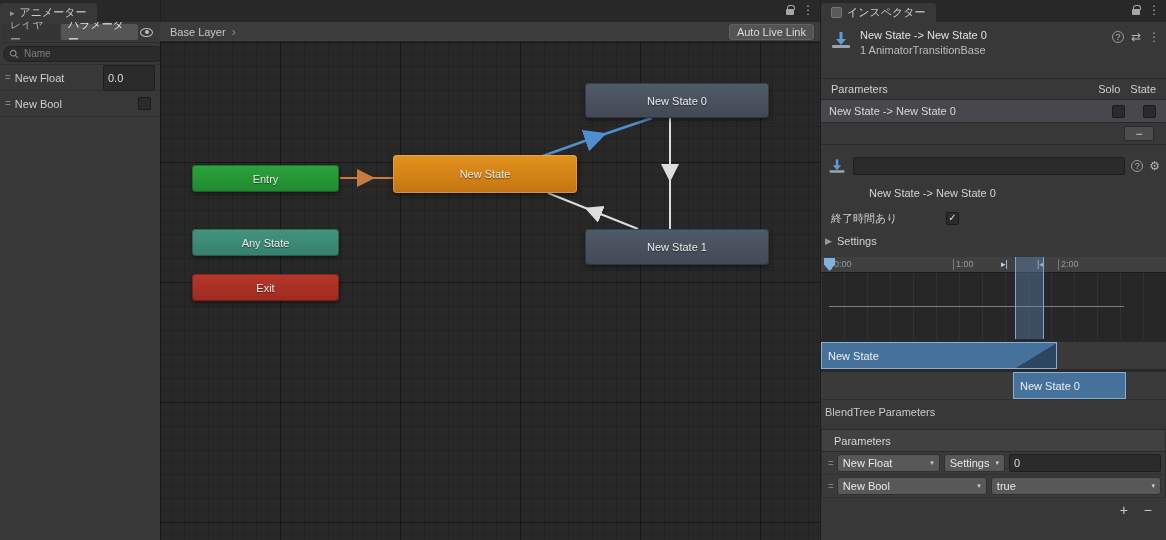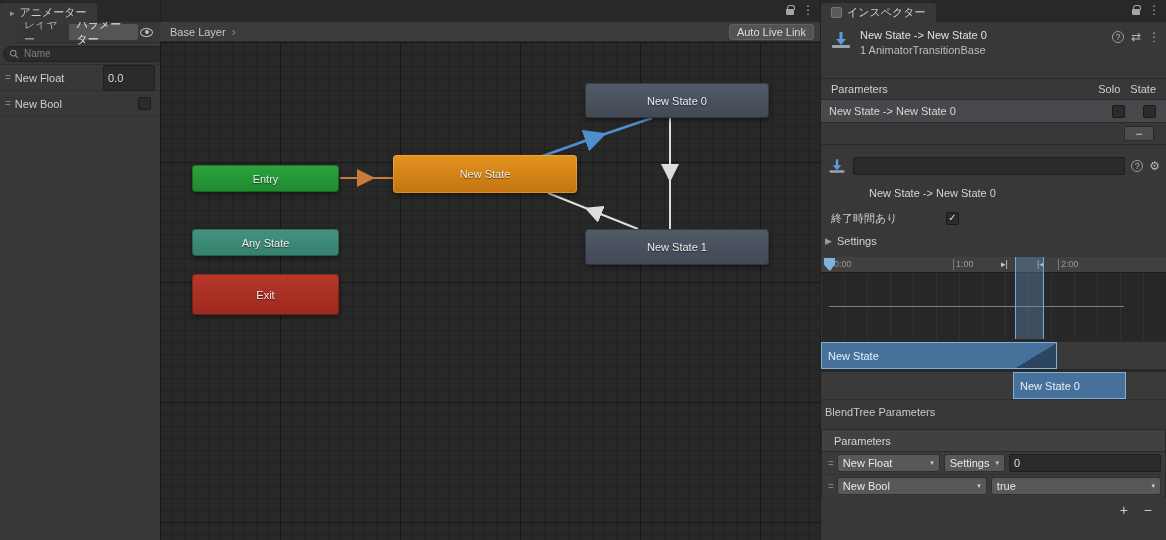--- a/index.html
+++ b/index.html
@@ -14,21 +14,21 @@
          background:#383838; border-radius:3px 3px 0 0; color:#CFCFCF; }
   .bar-icons { position:absolute; right:6px; top:4px; display:flex; align-items:center; gap:8px; }
   .menu-glyph { color:#B0B0B0; font-size:12px; line-height:1; cursor:pointer; }
   .lock { width:8px; height:6px; background:#A6A6A6; border-radius:1px; position:relative; margin-top:4px; }
   .lock::before { content:""; position:absolute; top:-4px; left:1px; width:6px; height:4px;
                   border:1px solid #A6A6A6; border-bottom:none; border-radius:3px 3px 0 0; }
 
   
   #left-panel { position:absolute; left:0; top:0; width:160px; height:540px; background:#383838; }
   .lp-toolbar { height:21px; background:#383838; border-bottom:1px solid #2E2E2E;
-                display:flex; align-items:center; padding:0 3px; gap:2px;margin-left:14px; }
+                display:flex; align-items:center; padding:0 3px; gap:2px; }
   .mini-btn { height:16px; padding:0 7px; border-radius:2px; background:#353535; color:#ABABAB;
               display:flex; align-items:center; cursor:pointer; }
   .mini-btn.active { background:#555555; color:#E8E8E8; }
   .eye-btn { margin-left:auto; margin-right:4px; cursor:pointer; }
   .eye { width:13px; height:9px; border:1px solid #BDBDBD; border-radius:50%; position:relative; }
   .eye::after { content:""; position:absolute; left:3.5px; top:1.5px; width:4px; height:4px; border-radius:50%; background:#BDBDBD; }
   .lp-searchrow { height:22px; display:flex; align-items:center; padding:0 3px; gap:3px; border-bottom:1px solid #2E2E2E; }
   .searchbox { flex:1; height:16px; background:#2B2B2B; border:1px solid #212121; border-radius:8px;
                display:flex; align-items:center; padding:0 5px; gap:3px; }
   .searchbox input { flex:1; min-width:0; background:transparent; border:none; outline:none;
@@ -228,21 +228,21 @@
     </div>
     <div class="node node-orange" style="left:233px; top:113px; width:184px; height:38px;">
       <span>New State</span>
     </div>
     <div class="node node-teal" style="left:32px; top:187px; width:147px; height:27px;">
       <span>Any State</span>
     </div>
     <div class="node node-gray" style="left:425px; top:187px; width:184px; height:36px;">
       <span>New State 1</span>
     </div>
-    <div class="node node-red" style="left:32px; top:232px; width:147px; height:41px;">
+    <div class="node node-red" style="left:32px; top:232px; width:147px; height:27px;">
       <span>Exit</span>
     </div>
   </div>
 </div>
 
 <div id="inspector">
   <div class="tabbar">
     <div class="tab">
       <span class="tab-icon"></span>
       <span>インスペクター</span>

